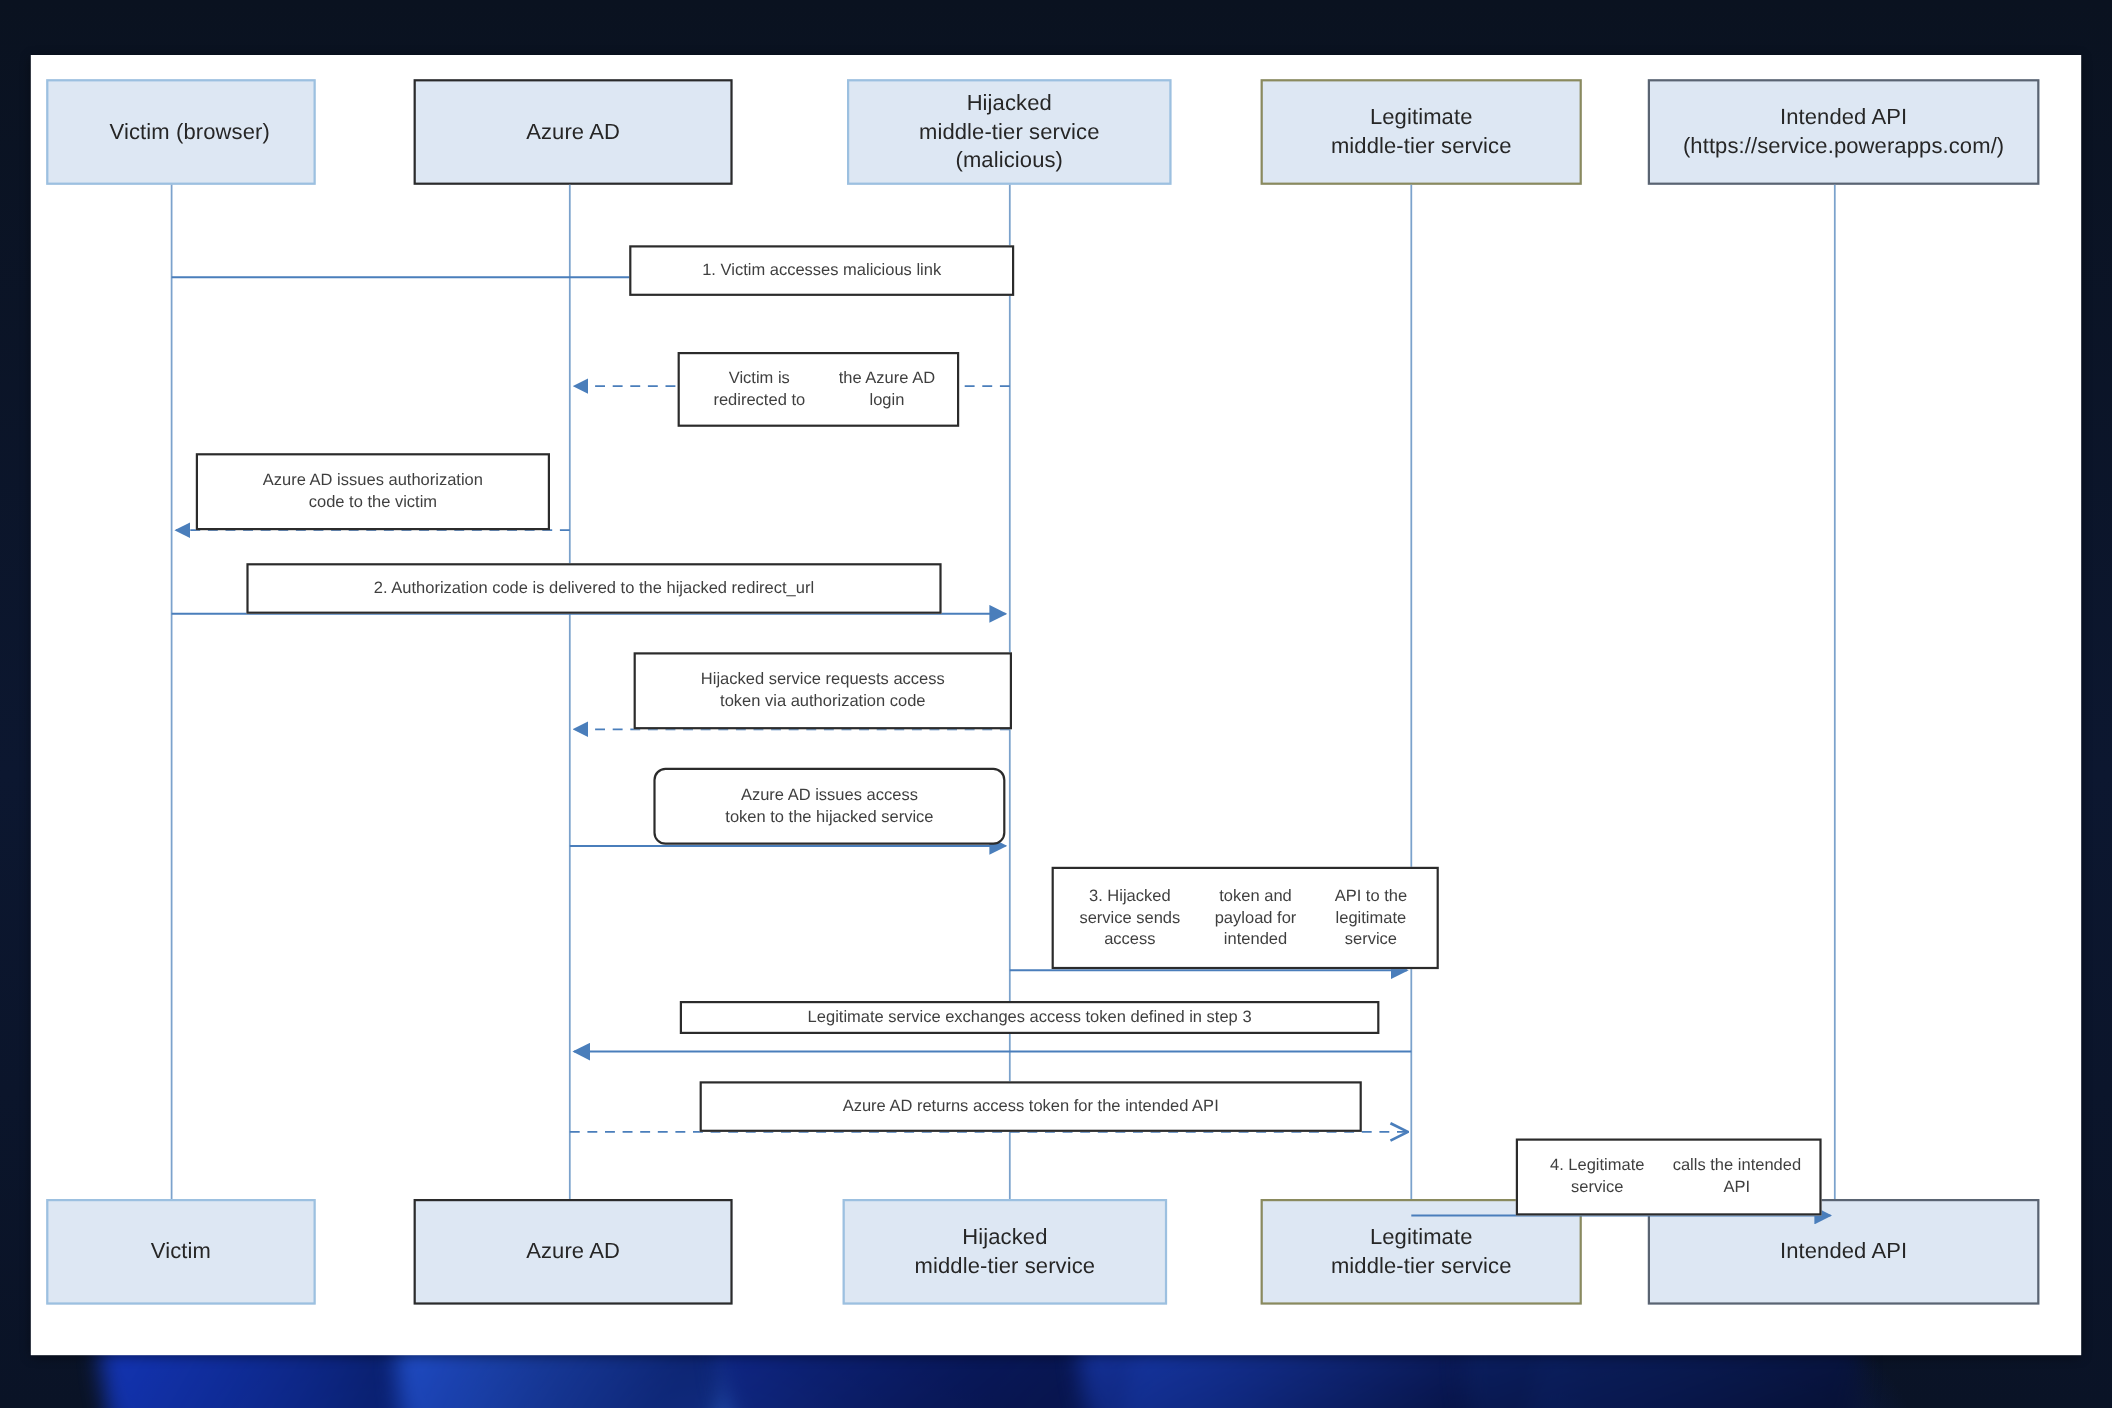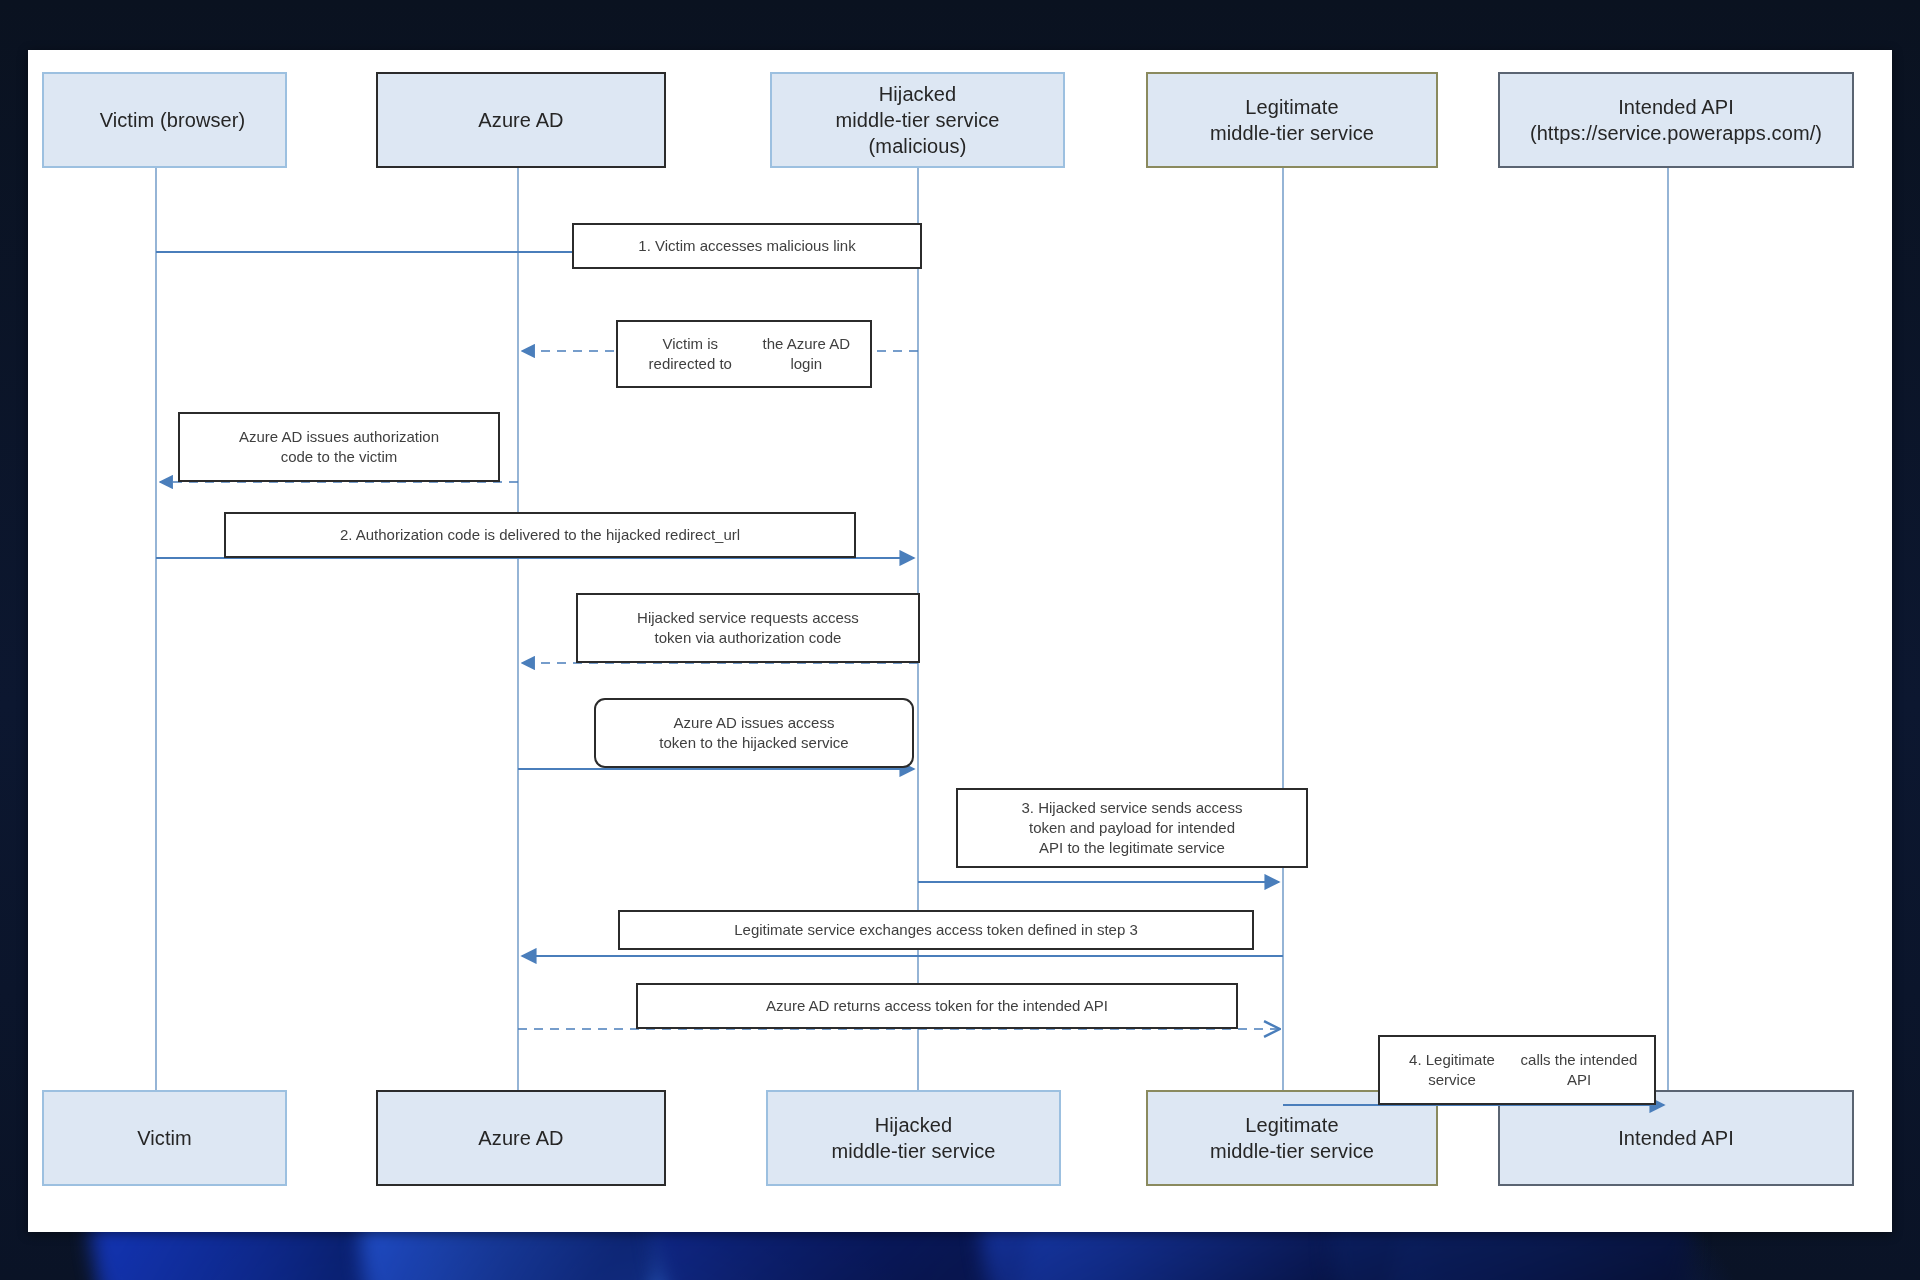--- a/index.html
+++ b/index.html
@@ -207,27 +207,27 @@
       <div class="msg-box" style="left:548px; top:543px; width:344px; height:70px; flex-direction:column;">
         <span>Hijacked service requests access</span>
         <span>token via authorization code</span>
       </div>
 
       <div class="msg-box" style="left:566px; top:648px; width:320px; height:70px; flex-direction:column;border-radius:11px;">
         <span>Azure AD issues access</span>
         <span>token to the hijacked service</span>
       </div>
 
-      <div class="msg-box" style="left:928px; top:738px; width:352px; height:80px; flex-direction:column;">
+      <div class="msg-box" style="left:928px; top:738px; width:352px; height:93px; ">
         <span>3. Hijacked service sends access</span>
         <span>token and payload for intended</span>
         <span>API to the legitimate service</span>
       </div>
 
-      <div class="msg-box" style="left:590px; top:860px; width:636px; height:40px;text-align:center;">
+      <div class="msg-box" style="left:590px; top:860px; width:636px; height:30px;text-align:center;">
         <span>Legitimate service exchanges access token defined in step 3</span>
       </div>
 
       <div class="msg-box" style="left:608px; top:933px; width:602px; height:46px;">
         <span>Azure AD returns access token for the intended API</span>
       </div>
 
       <div class="msg-box" style="left:1350px; top:985px; width:278px; height:70px; flex-direction:row;">
         <span>4. Legitimate service</span>
         <span>calls the intended API</span>

